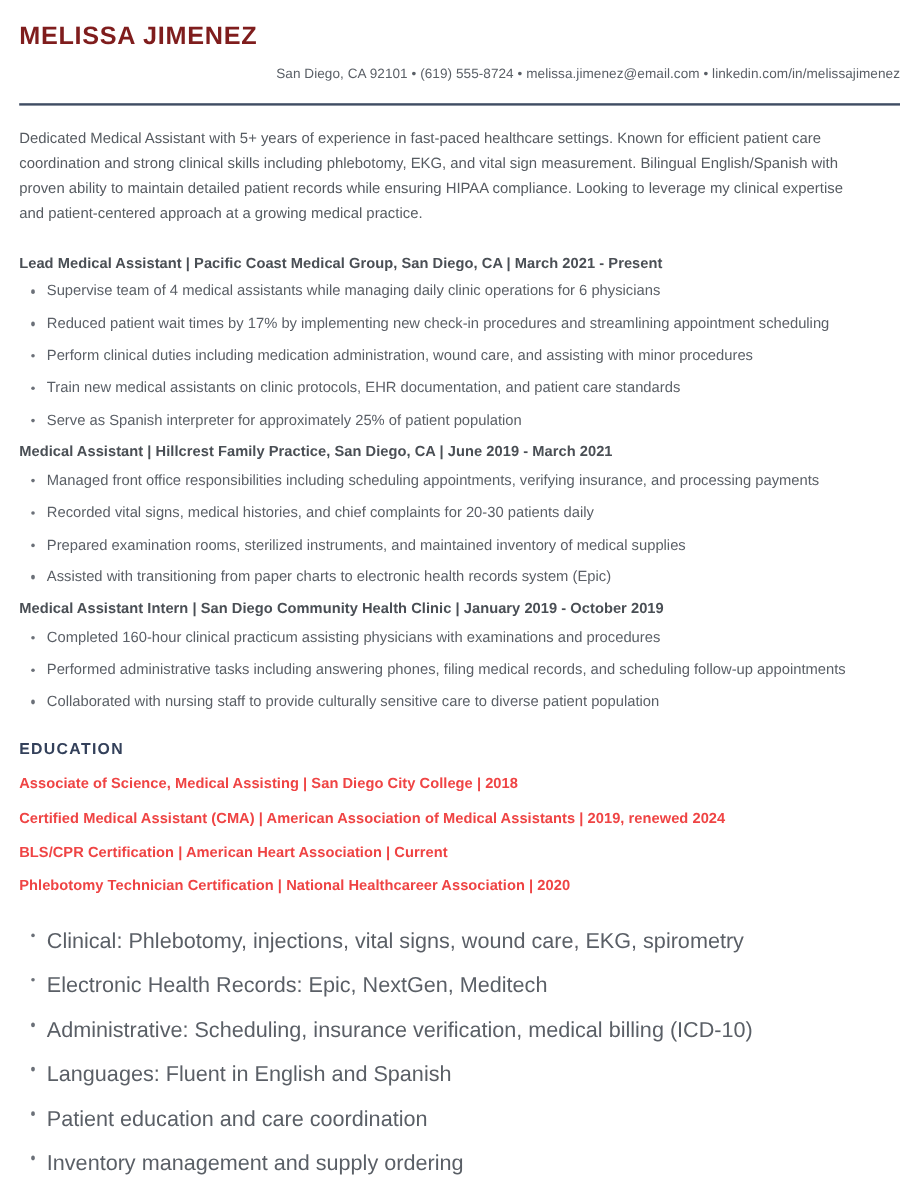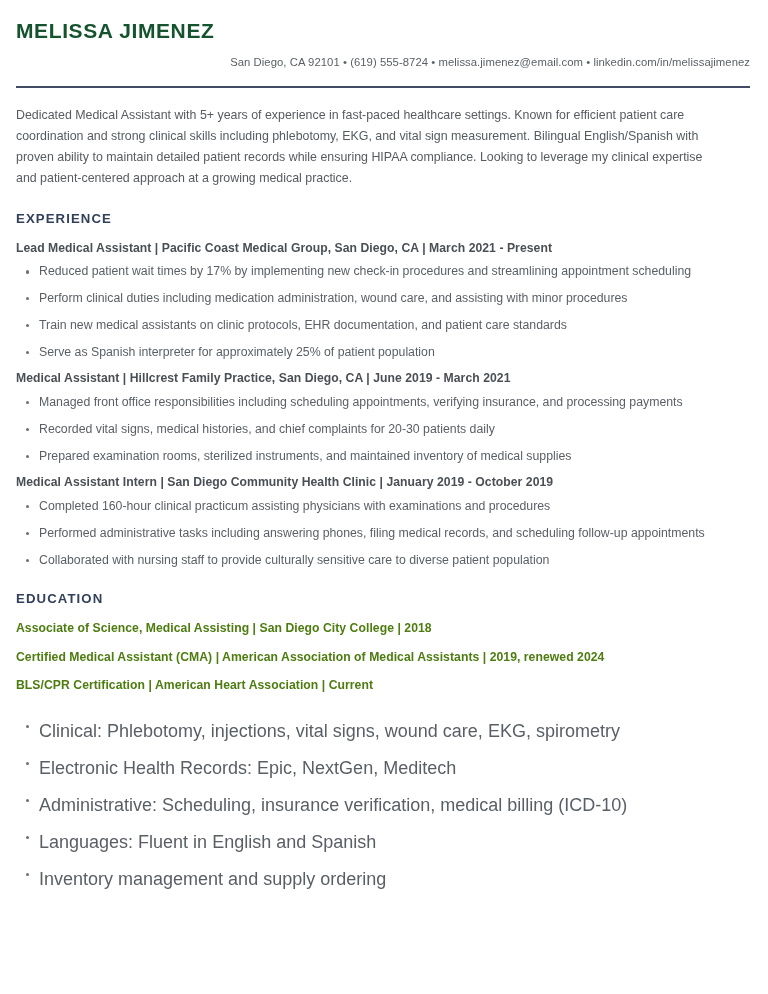--- a/index.html
+++ b/index.html
@@ -23,21 +23,21 @@
     min-height: 994px;
     padding: 14px 18px 0 16px;
     background: #ffffff;
   }
 
   
   .resume-name {
     font-size: 21px;
     font-weight: bold;
     letter-spacing: 0.6px;
-    color: #14532d;
+    color: #7f1d1d;
     margin: 4px 0 0 0;
     line-height: 1.2;
   }
 
   .contact-line {
     font-size: 11.3px;
     color: #5a5f66;
     margin: 12px 0 0 0;
     letter-spacing: 0.05px;
     line-height: 1.3;
@@ -114,21 +114,21 @@
 
   
   .edu-list {
     margin: 0;
     padding: 0;
     list-style: none;
   }
   .edu-list li {
     font-size: 12.2px;
     font-weight: bold;
-    color: #4d7c0f;
+    color: #ef4444;
     line-height: 1.35;
     letter-spacing: 0.05px;
     margin-bottom: 12px;
   }
   .edu-list li:last-child { margin-bottom: 0; }
 
   
   .skills-section { margin-top: 24px; }
   ul.skills {
     list-style: none;
@@ -161,64 +161,67 @@
 
   <h1 class="resume-name">MELISSA JIMENEZ</h1>
 
   <div class="contact-line">San Diego, CA 92101 • (619) 555-8724 • melissa.jimenez@email.com • linkedin.com/in/melissajimenez</div>
 
   <hr class="header-rule">
 
   <p class="summary">Dedicated Medical Assistant with 5+ years of experience in fast-paced healthcare settings. Known for efficient patient care coordination and strong clinical skills including phlebotomy, EKG, and vital sign measurement. Bilingual English/Spanish with proven ability to maintain detailed patient records while ensuring HIPAA compliance. Looking to leverage my clinical expertise and patient-centered approach at a growing medical practice.</p>
 
   <section class="section">
-    <h2 class="section-heading">EXPERIENCE</h2>
 
     <div class="entry">
       <div class="entry-title">Lead Medical Assistant | Pacific Coast Medical Group, San Diego, CA | March 2021 - Present</div>
       <ul class="bullets">
+        <li>Supervise team of 4 medical assistants while managing daily clinic operations for 6 physicians</li>
         <li>Reduced patient wait times by 17% by implementing new check-in procedures and streamlining appointment scheduling</li>
         <li>Perform clinical duties including medication administration, wound care, and assisting with minor procedures</li>
         <li>Train new medical assistants on clinic protocols, EHR documentation, and patient care standards</li>
         <li>Serve as Spanish interpreter for approximately 25% of patient population</li>
       </ul>
     </div>
 
     <div class="entry">
       <div class="entry-title">Medical Assistant | Hillcrest Family Practice, San Diego, CA | June 2019 - March 2021</div>
       <ul class="bullets">
         <li>Managed front office responsibilities including scheduling appointments, verifying insurance, and processing payments</li>
         <li>Recorded vital signs, medical histories, and chief complaints for 20-30 patients daily</li>
         <li>Prepared examination rooms, sterilized instruments, and maintained inventory of medical supplies</li>
+        <li>Assisted with transitioning from paper charts to electronic health records system (Epic)</li>
       </ul>
     </div>
 
     <div class="entry">
       <div class="entry-title">Medical Assistant Intern | San Diego Community Health Clinic | January 2019 - October 2019</div>
       <ul class="bullets">
         <li>Completed 160-hour clinical practicum assisting physicians with examinations and procedures</li>
         <li>Performed administrative tasks including answering phones, filing medical records, and scheduling follow-up appointments</li>
         <li>Collaborated with nursing staff to provide culturally sensitive care to diverse patient population</li>
       </ul>
     </div>
   </section>
 
   <section class="section">
     <h2 class="section-heading">EDUCATION</h2>
     <ul class="edu-list">
       <li>Associate of Science, Medical Assisting | San Diego City College | 2018</li>
       <li>Certified Medical Assistant (CMA) | American Association of Medical Assistants | 2019, renewed 2024</li>
       <li>BLS/CPR Certification | American Heart Association | Current</li>
+      <li>Phlebotomy Technician Certification | National Healthcareer Association | 2020</li>
     </ul>
   </section>
 
   <section class="section skills-section">
     <ul class="skills">
       <li>Clinical: Phlebotomy, injections, vital signs, wound care, EKG, spirometry</li>
       <li>Electronic Health Records: Epic, NextGen, Meditech</li>
       <li>Administrative: Scheduling, insurance verification, medical billing (ICD-10)</li>
       <li>Languages: Fluent in English and Spanish</li>
+      <li>Patient education and care coordination</li>
       <li>Inventory management and supply ordering</li>
 
     </ul>
   </section>
 
 </div>
 
 </body></html>

